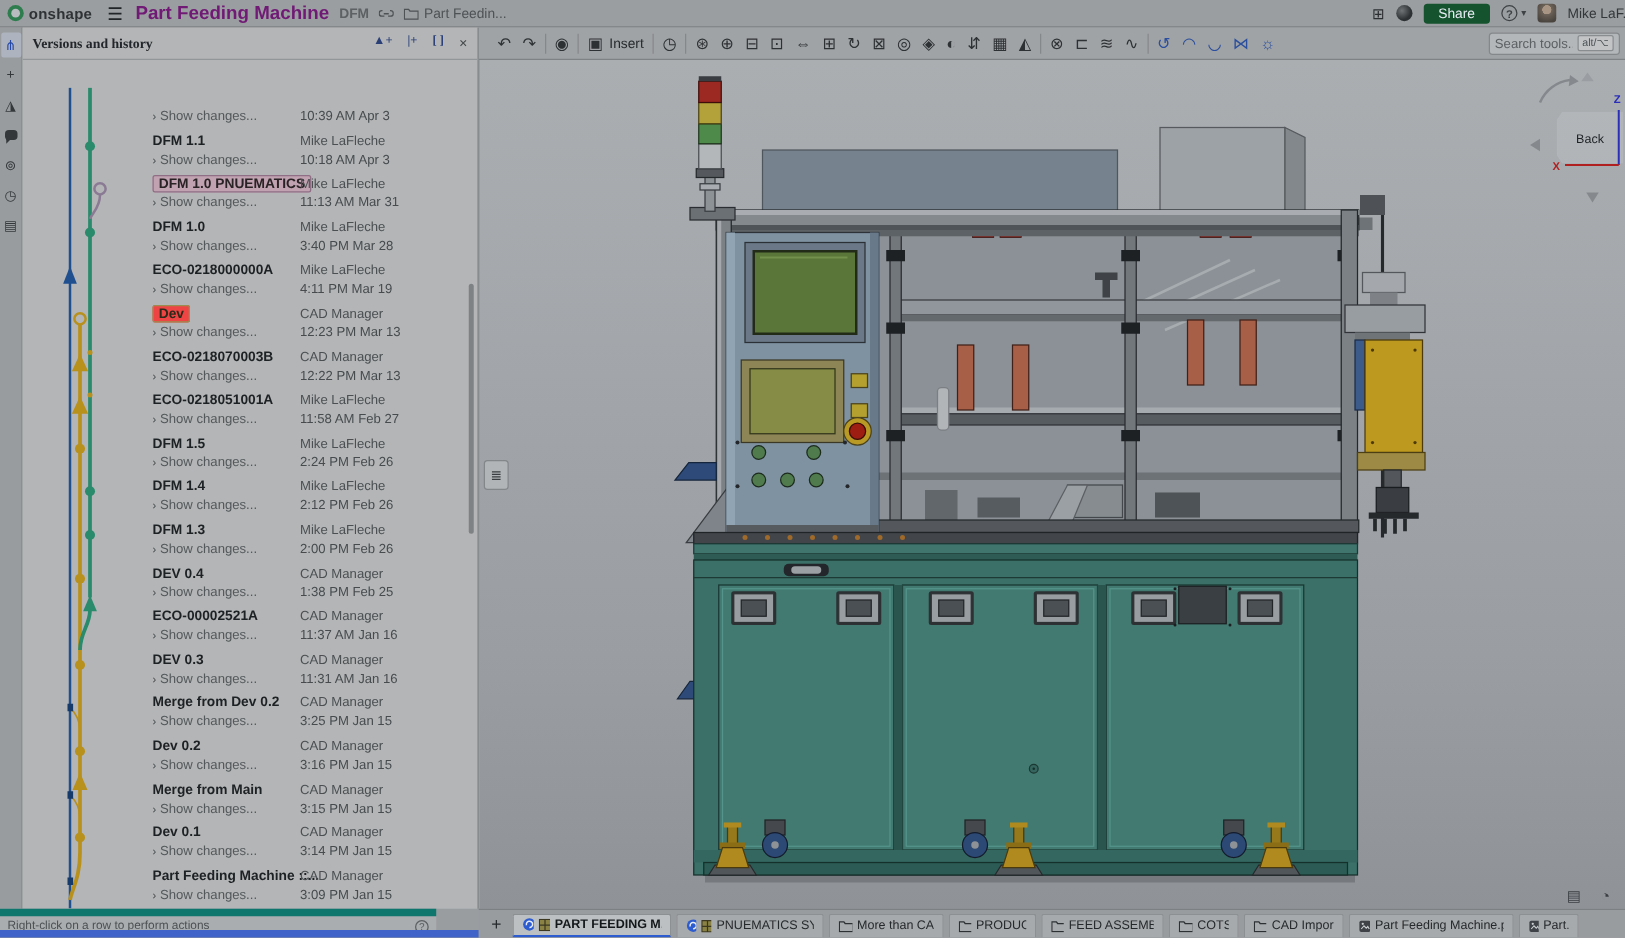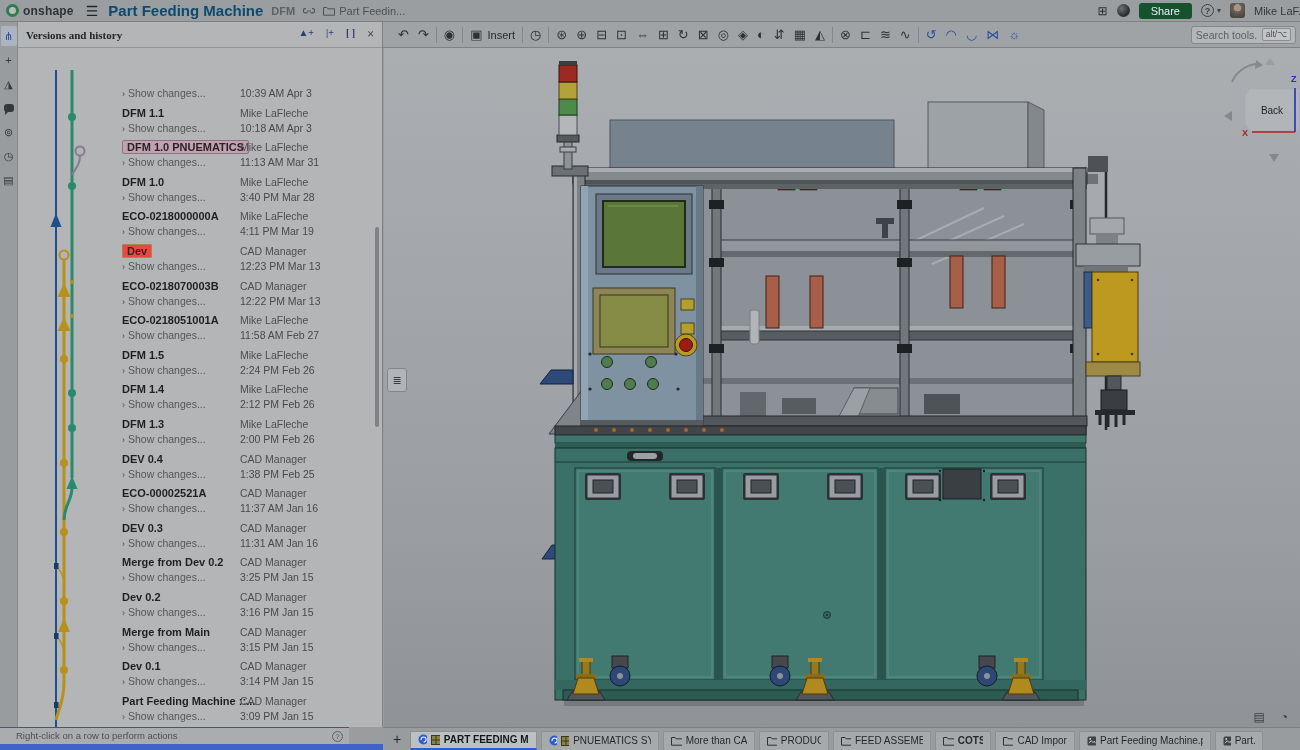--- a/index.html
+++ b/index.html
@@ -5,21 +5,21 @@
   * { margin:0; padding:0; box-sizing:border-box; }
   html,body { width:1300px; height:750px; overflow:hidden; font-family:"Liberation Sans", sans-serif; background:#9a9da0; }
 
   
   #header { position:absolute; left:0; top:0; width:1300px; height:22px; background:#9b9ea1;
             border-bottom:1px solid #7e8184; display:flex; align-items:center; padding-left:6px; overflow:hidden; }
   .logo-mark { width:13px; height:13px; border-radius:50%; background:#2e7d4f; position:relative; flex:none; }
   .logo-mark:after { content:""; position:absolute; left:3px; top:3px; width:7px; height:7px; border-radius:50%; background:#b9bcbe; }
   .logo-word { font-size:12px; font-weight:bold; color:#2f3235; margin-left:4px; letter-spacing:.2px;text-align:right; }
   .hamburger { font-size:14px; color:#212427; margin-left:12px; cursor:pointer; }
-  .doc-title { font-size:15px; font-weight:bold; color:#0c4a6e; margin-left:10px; white-space:nowrap; }
+  .doc-title { font-size:15px; font-weight:bold; color:#701a75; margin-left:10px; white-space:nowrap; }
   .ws-label { font-size:11px; font-weight:bold; color:#5d6164; margin-left:8px; }
   .hdr-ico { margin-left:8px; color:#4e5255; display:inline-flex; align-items:center; }
   .doc-loc { font-size:11px; color:#4e5255; margin-left:4px; white-space:nowrap; }
   #header-right { margin-left:auto; display:flex; align-items:center; gap:9px; padding-right:0; }
   .glyph-btn { font-size:12px; color:#2c2f32; cursor:pointer; }
   .dark-dot { width:13px; height:13px; border-radius:50%; background:radial-gradient(circle at 35% 35%, #6f7376, #2e3134 60%); cursor:pointer; flex:none; }
   #share-btn { background:#14532d; color:#e8ecf4; font-size:11px; font-weight:normal; padding:2px 12px; border-radius:3px; cursor:pointer; }
   .help-circle { width:13px; height:13px; border-radius:50%; border:1.5px solid #3f4245; color:#3f4245; font-size:9px; font-weight:bold;
                  display:flex; align-items:center; justify-content:center; cursor:pointer; }
   .caret { font-size:8px; color:#3f4245; margin-left:-6px; cursor:pointer; }
@@ -69,21 +69,21 @@
   .r-author { position:absolute; left:222px; top:2px; font-size:10.5px; color:#4b4f52; white-space:nowrap; }
   .r-time { position:absolute; left:222px; top:17px; font-size:10.5px; color:#474b4e; white-space:nowrap; }
   .badge { padding:0 4px; border-radius:2px; border:1px solid; }
   .badge.pink { background:#c0a2b0; border-color:#8f6f85; color:#2a2326; }
   .badge.yellow { background:#ef4444; border-color:#9a8d4f; color:#2c2a1a; }
   #graph-svg { position:absolute; left:0; top:0; }
   #panel-scrollbar { position:absolute; right:3px; top:205px; width:4px; height:200px; background:#7f8285; border-radius:2px; }
 
   
   #panel-footer { position:absolute; left:0; top:727px; width:349px; height:17px; background:#aaadaf;
-                  border-top:1px solid #0f766e; font-size:9.5px; color:#4c5053; line-height:16px; padding-left:16px; }
+                  border-top:6px solid #0f766e; font-size:9.5px; color:#4c5053; line-height:16px; padding-left:6px; }
   #footer-help { position:absolute; right:6px; top:3px; width:11px; height:11px; border-radius:50%; border:1px solid #5c6063;
                  color:#5c6063; font-size:8px; display:flex; align-items:center; justify-content:center; }
   #blue-strip { position:absolute; left:0; top:744px; width:383px; height:6px; background:#3f63c8; }
 
   
   #viewport { position:absolute; left:384px; top:48px; width:916px; height:679px;
               background:linear-gradient(#abaeb1, #9a9ea3 70%, #8f9398); overflow:hidden; }
   #machine-svg { position:absolute; left:0; top:0; }
   #panel-toggle { position:absolute; left:3px; top:320px; width:20px; height:24px; background:#b2b5b7;
                   border:1px solid #84878a; border-radius:3px; color:#3a3e42; font-size:11px;
@@ -671,21 +671,21 @@
     <div class="doc-tab" style="width: 98px;">
       <svg width="12" height="10">
         <path d="M0.5 1.5 h3.6 l1 1.3 h6.4 v6.4 h-11 z" fill="none" stroke="#2e3134"></path>
       </svg>
       <span style="overflow: hidden; text-overflow: clip;">FEED ASSEMBLY</span>
     </div>
     <div class="doc-tab" style="width: 56px;">
       <svg width="12" height="10">
         <path d="M0.5 1.5 h3.6 l1 1.3 h6.4 v6.4 h-11 z" fill="none" stroke="#2e3134"></path>
       </svg>
-      <span style="overflow: hidden; text-overflow: clip; font-weight: bold;">COTS</span>
+      <span style="overflow: hidden; text-overflow: clip;">COTS</span>
     </div>
     <div class="doc-tab" style="width: 80px;">
       <svg width="12" height="10">
         <path d="M0.5 1.5 h3.6 l1 1.3 h6.4 v6.4 h-11 z" fill="none" stroke="#2e3134"></path>
       </svg>
       <span style="overflow: hidden; text-overflow: clip;">CAD Imports</span>
     </div>
     <div class="doc-tab" style="width: 132px;">
       <svg width="10" height="10">
         <rect x="0.5" y="0.5" width="9" height="9" rx="1.5" fill="#3f4347"></rect>

